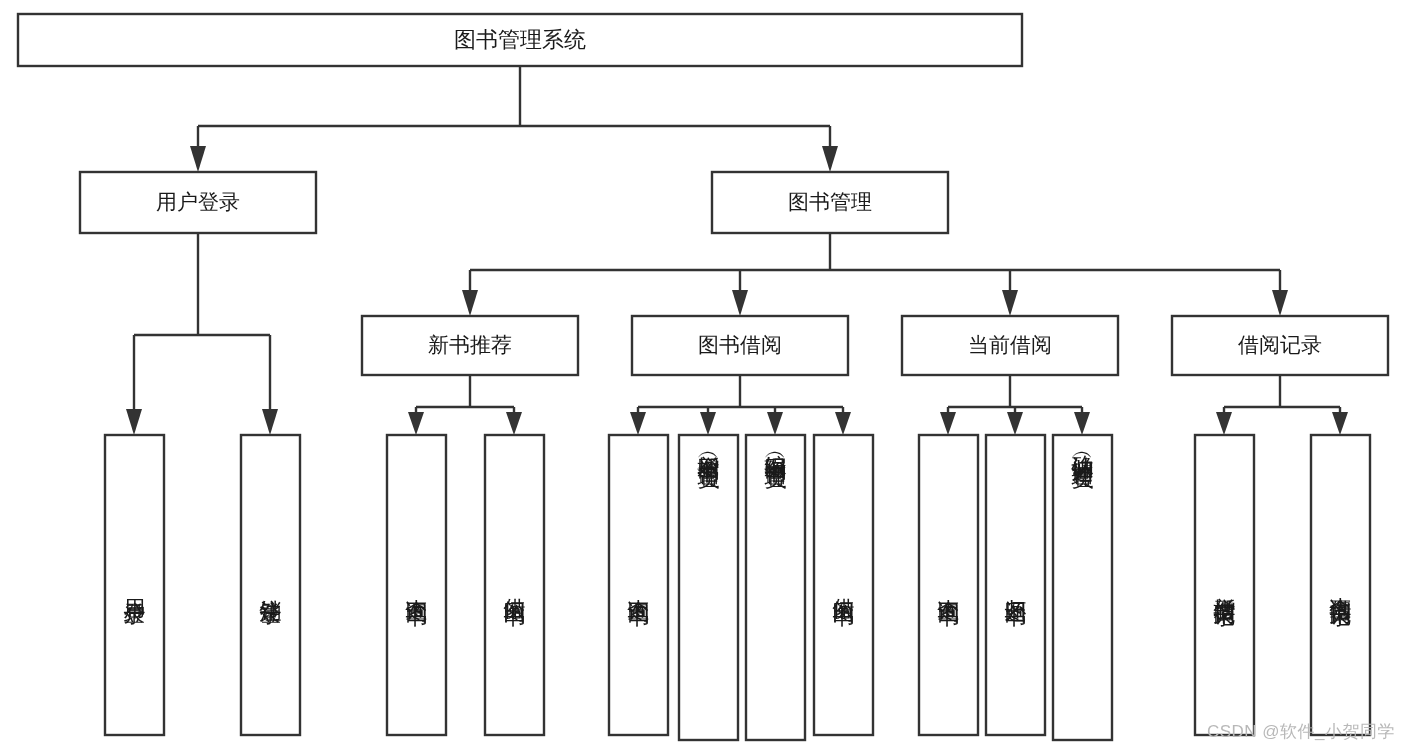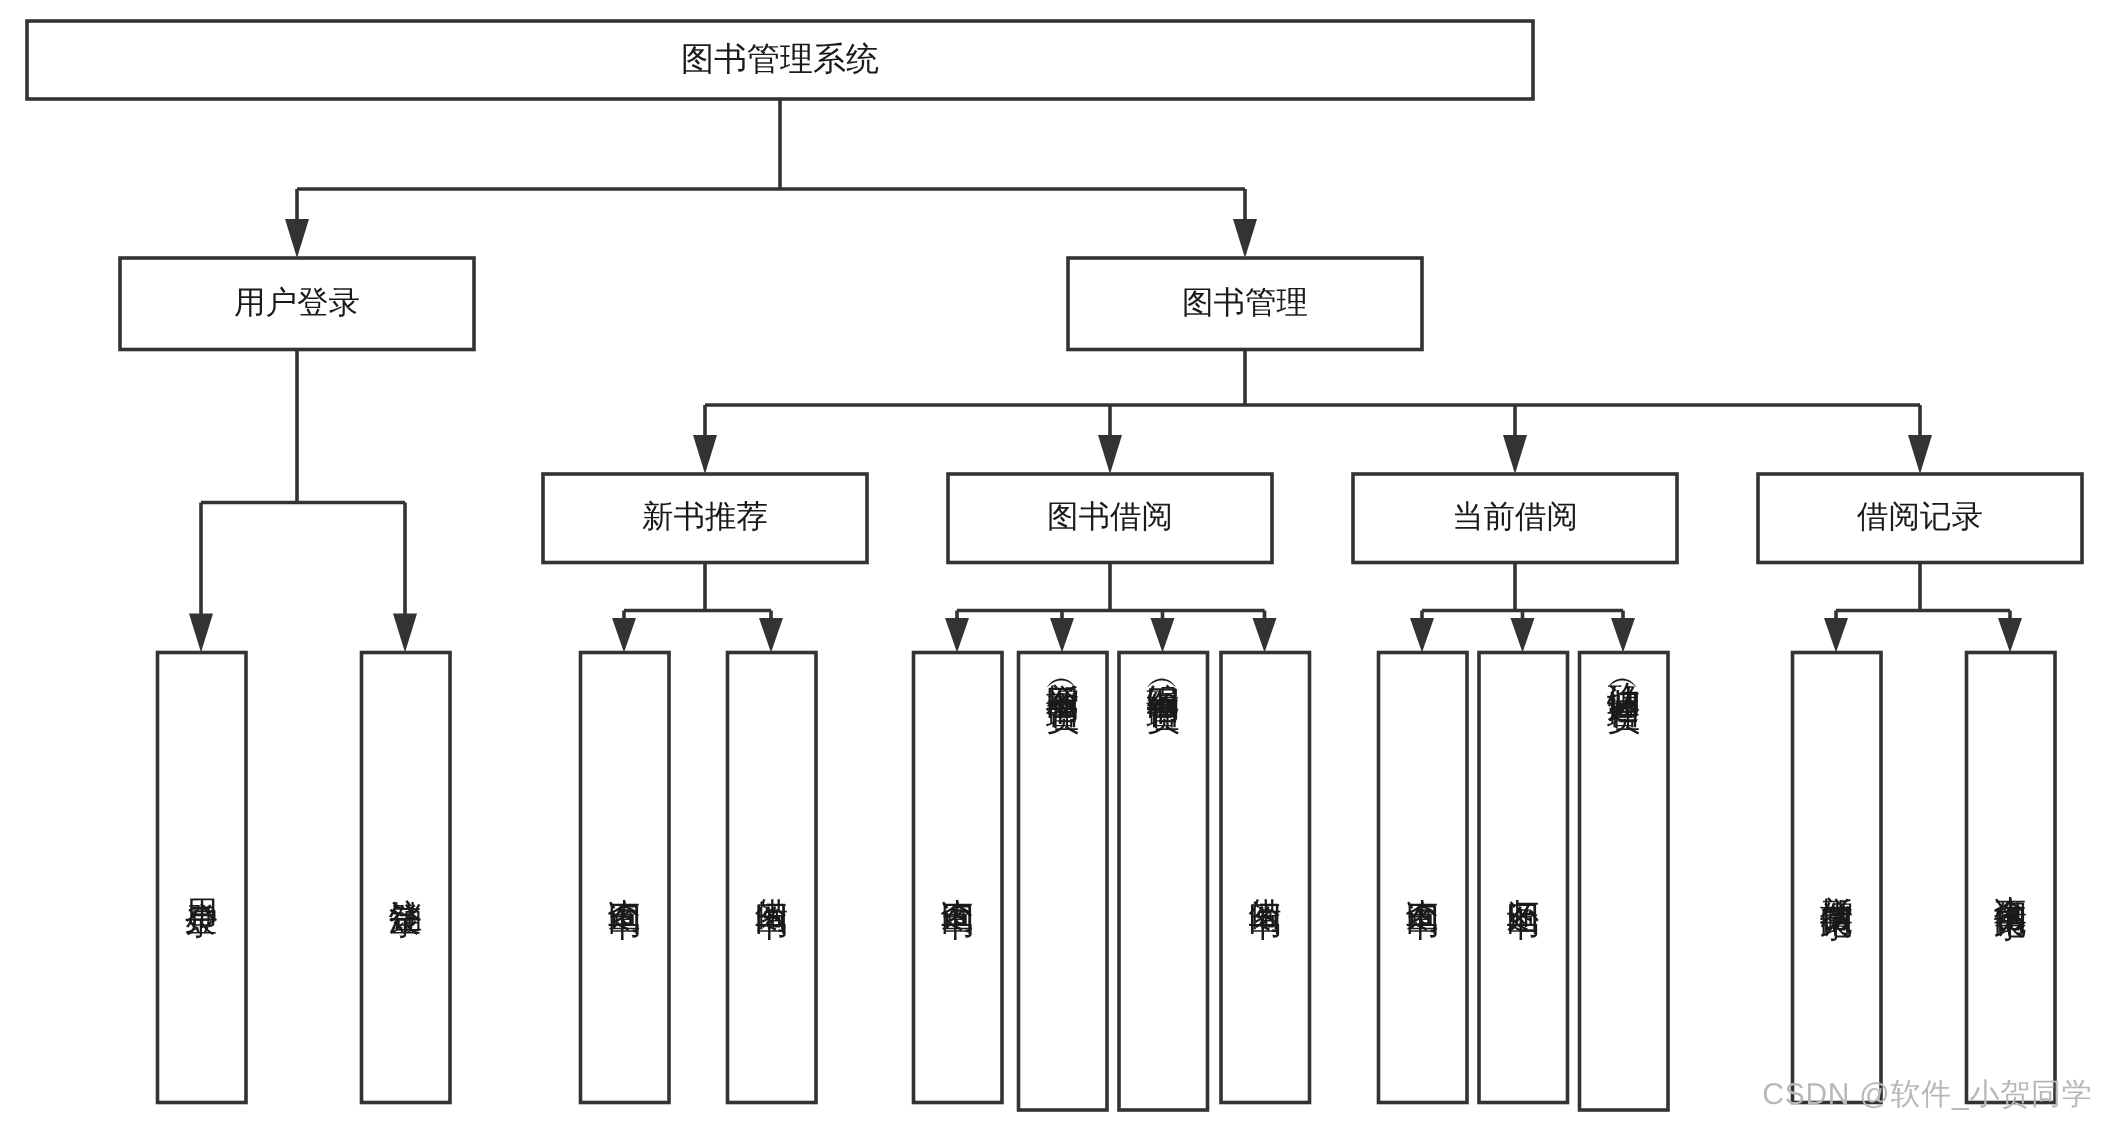--- a/index.html
+++ b/index.html
@@ -73,21 +73,21 @@
     letter-spacing: 2px;
     color: #1a1a1a;
     white-space: nowrap;
     text-align: center;
   }
   #watermark {
     position: absolute;
     right: 10px;
     bottom: 4px;
     font-family: "Liberation Sans", "DejaVu Sans", sans-serif;
-    font-size: 20px;
+    font-size: 17px;
     color: #b8b8b8;
     letter-spacing: 0.5px;
     white-space: nowrap;
   }
 </style>
 </head>
 <body>
 
 <div id="diagram-root">
 

